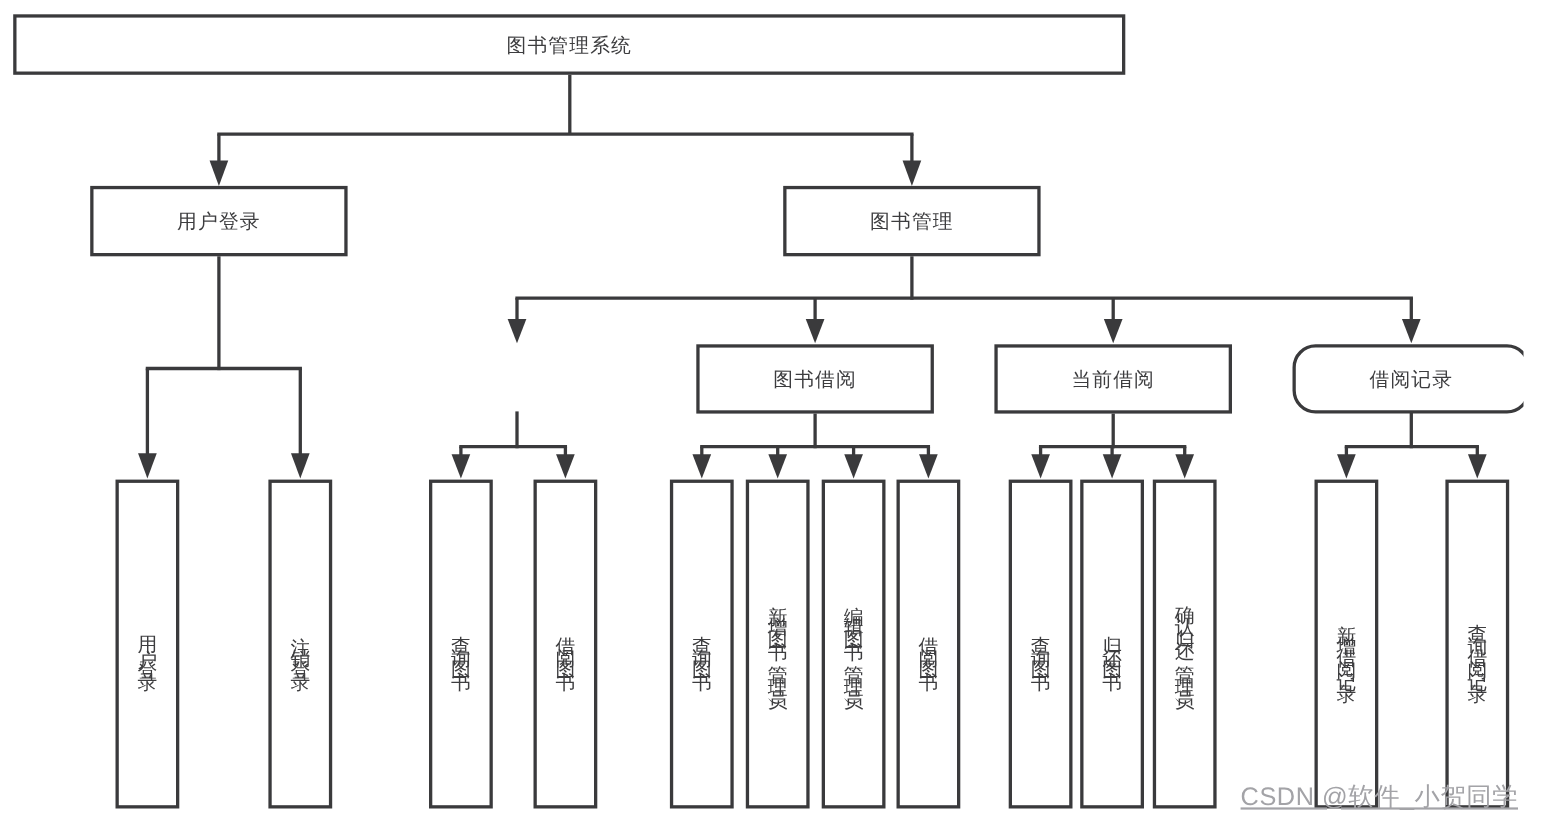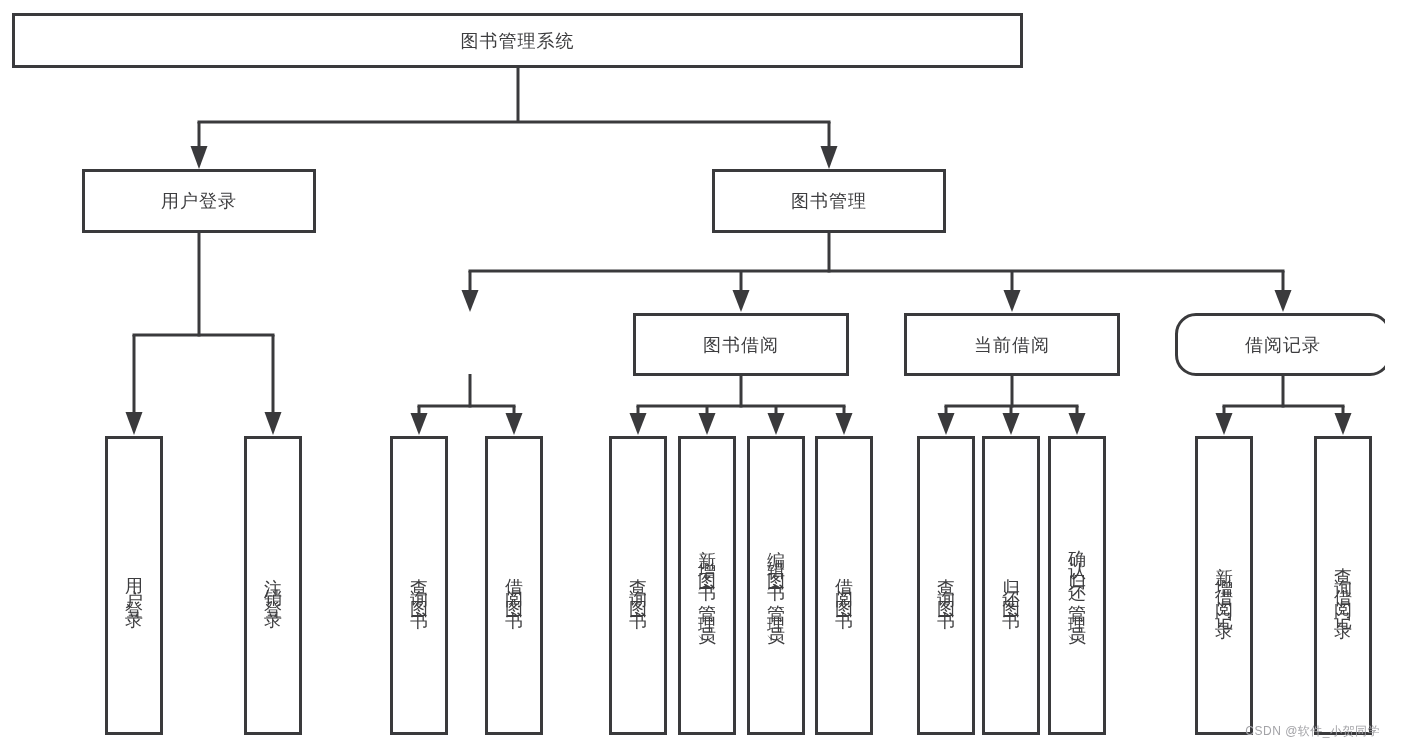--- a/index.html
+++ b/index.html
@@ -52,25 +52,26 @@
   .vbox span{
     writing-mode:vertical-rl;
     text-orientation:mixed;
     letter-spacing:11px;
     white-space:nowrap;
   }
   .watermark{
     position:absolute;
     right:5px;
     bottom:7px;
-    font-size:12px;
+    font-size:23px;
     color:var(--watermark);
     letter-spacing:0.5px;
     z-index:5;
     pointer-events:none;
+    text-decoration:underline;
   }
 </style>
 </head>
 <body>
 
 <div class="stage">
 
   <svg class="connectors" viewBox="0 0 1405 747" xmlns="http://www.w3.org/2000/svg">
 
     <line x1="518" y1="66" x2="518" y2="122"></line>

